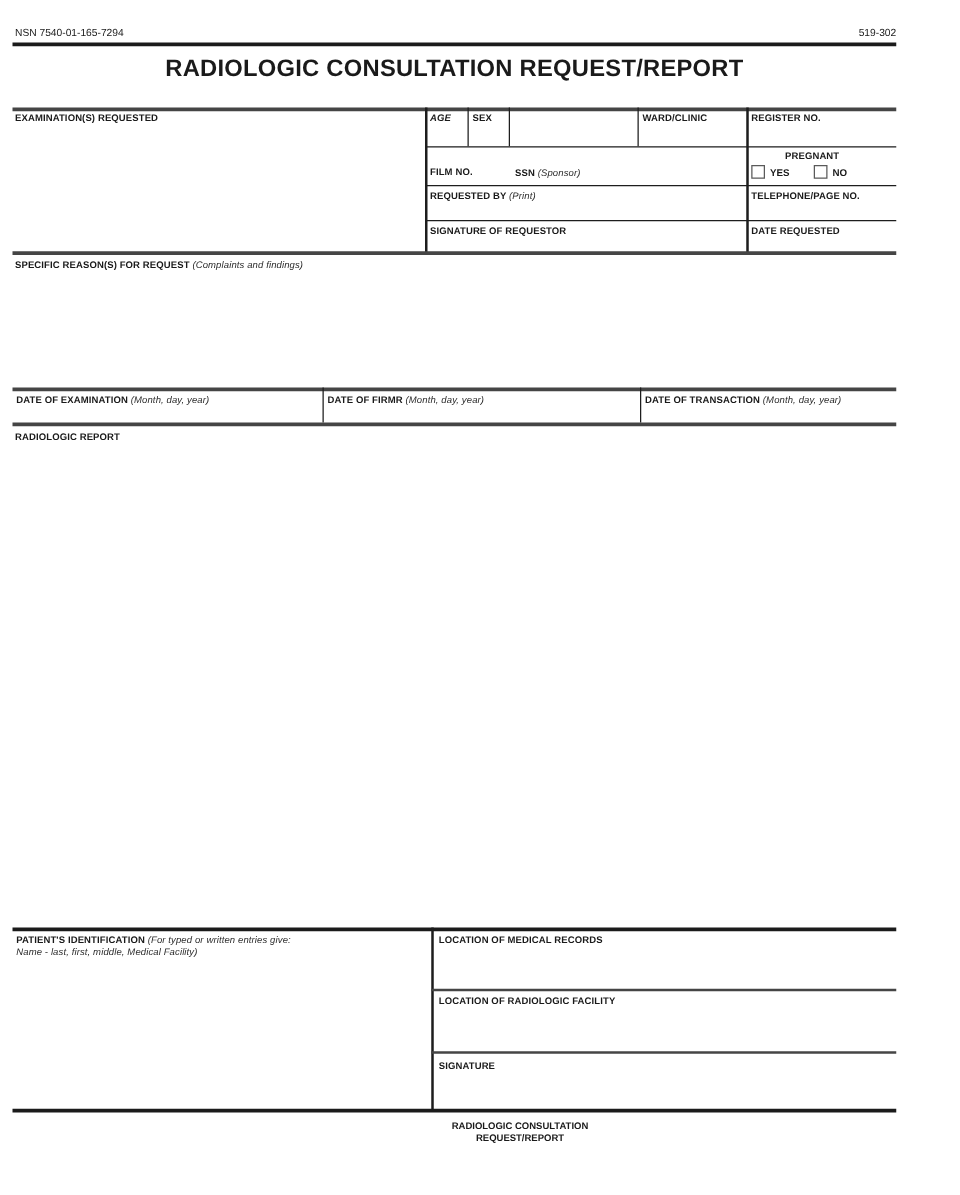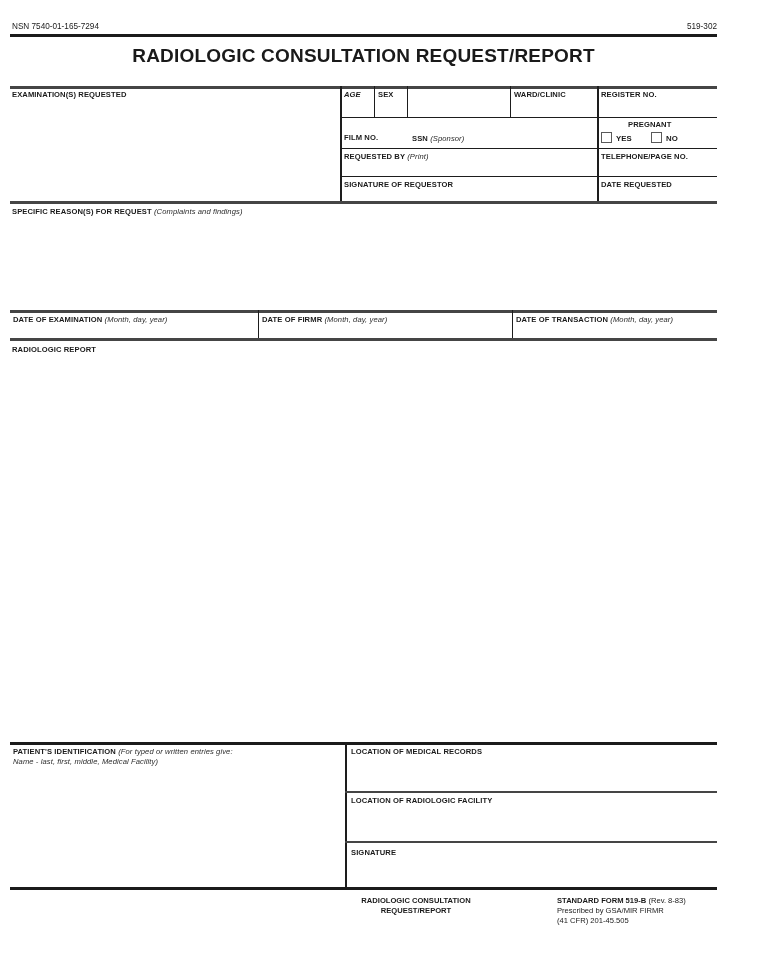--- a/index.html
+++ b/index.html
@@ -176,20 +176,15 @@
   <div class="field" style="left:348px; top:807px; width:369px; height:32px;"></div>
 
   <div class="lbl" style="left:351px; top:848px;">SIGNATURE</div>
   <div class="field" style="left:348px; top:857px; width:369px; height:28px;"></div>
 
   <div class="footer-center" style="top:896px;">
     <span>RADIOLOGIC CONSULTATION</span><br>
     <span>REQUEST/REPORT</span>
   </div>
 
-  <div class="footer-right" style="top:896px;">
-    <b>STANDARD FORM 519-B</b><span> (Rev. 8-83)</span><br>
-    <span>Prescribed by GSA/MIR FIRMR</span><br>
-    <span>(41 CFR) 201-45.505</span>
-  </div>
 
 
 </div>
 
 </body></html>

